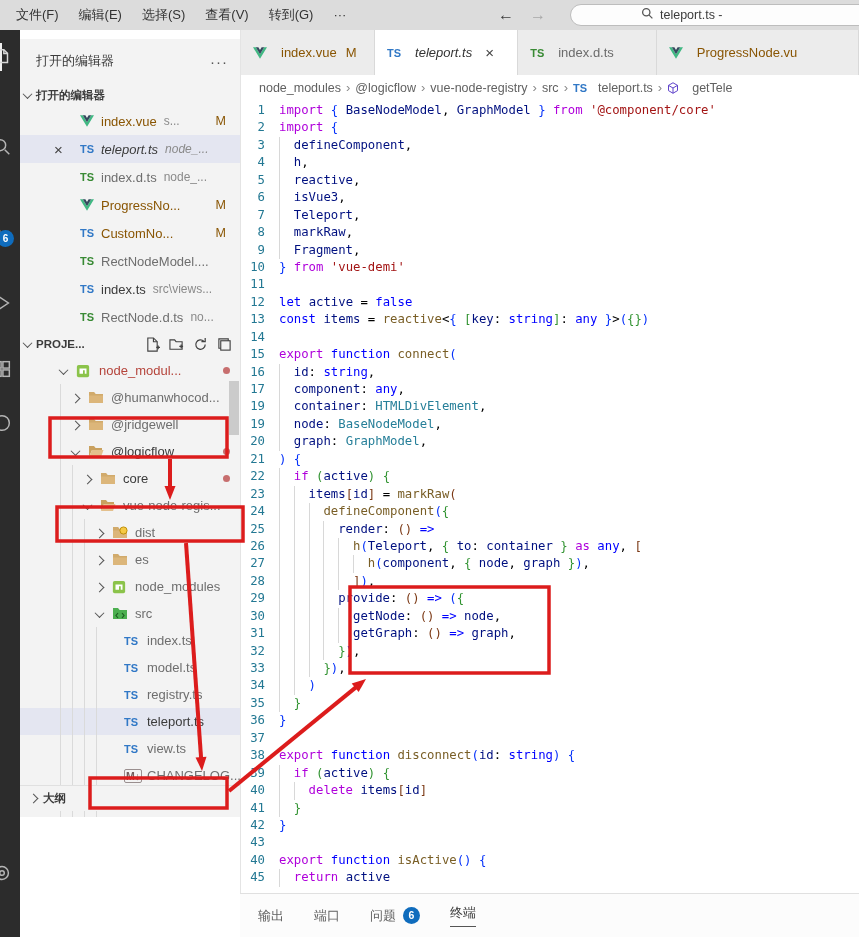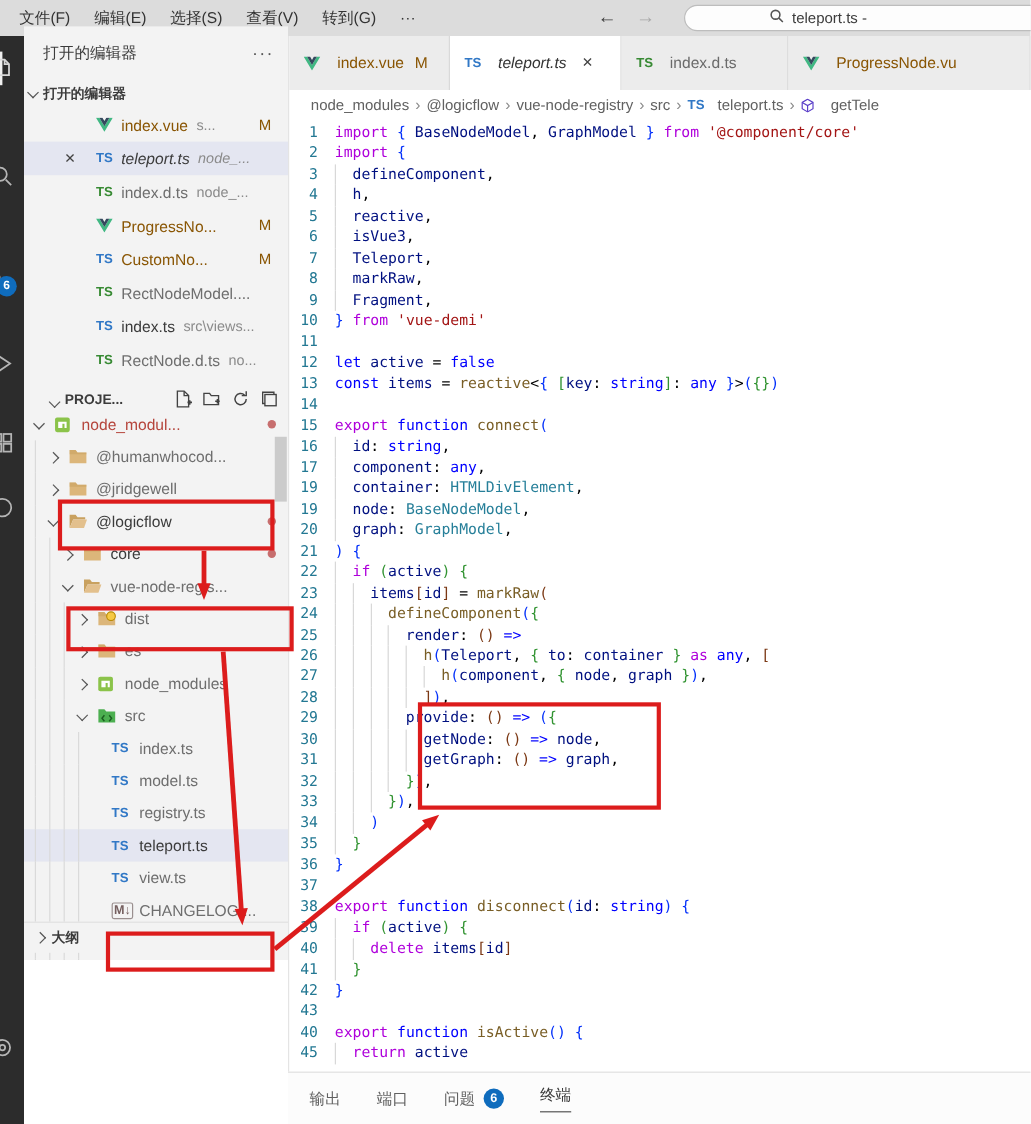--- a/index.html
+++ b/index.html
@@ -16,42 +16,42 @@
   .nav-fwd { color:#a8a8a8; }
   .searchbox { position:absolute; left:570px; top:4px; width:320px; height:22px; background:#fdfdfd; border:1px solid #bdbdbd; border-radius:11px; display:flex; align-items:center; padding-left:70px; color:#3c3c3c; font-size:12.5px; gap:6px; }
 
   
   .activitybar { position:absolute; left:0; top:30px; width:20px; height:907px; background:#2c2c2c; overflow:hidden; }
   .ab-ico { position:absolute; left:-9px; width:22px; height:22px; }
   .ab-active-line { position:absolute; left:0; top:13px; width:2px; height:28px; background:#f0f0f0; }
   .ab-badge { position:absolute; left:-3px; top:200px; width:17px; height:17px; border-radius:50%; background:#0f6cbd; color:#fff; font-size:10px; font-weight:bold; text-align:center; line-height:17px; }
 
   
-  .sidebar { position:absolute; left:20px; top:22px; width:220px; height:778px; background:#f3f3f3; overflow:hidden; }
+  .sidebar { position:absolute; left:20px; top:39px; width:220px; height:778px; background:#f3f3f3; overflow:hidden; }
   .sb-viewhead { height:44px; display:flex; align-items:center; padding:0 12px 0 16px; color:#3b3b3b; font-size:13px; }
   .sb-viewhead .spacer { flex:1; }
   .more-dots { color:#555; font-size:15px; letter-spacing:1px; }
   .sec-head { height:24px; display:flex; align-items:center; gap:5px; padding-left:4px; font-weight:bold; font-size:11.5px; color:#3b3b3b; }
   .chev { display:inline-block; width:7px; height:7px; border-right:1.4px solid #555; border-bottom:1.4px solid #555; flex:none; }
   .chev.down { transform:rotate(45deg) translate(-1px,-1px); }
   .chev.right { transform:rotate(-45deg); }
   .oe-row { height:28px; display:flex; align-items:center; padding-left:34px; cursor:pointer; }
   .oe-row.active { background:#e4e6f1; }
   .oe-close { width:26px; color:#424242; font-size:15px; flex:none; }
   .ico-slot { width:21px; flex:none; display:flex; align-items:flex-start; }
   .oe-label { white-space:nowrap; }
   .oe-desc { color:#8a8a8a; font-size:12px; margin-left:7px; white-space:nowrap; overflow:hidden; }
   .mod { color:#895503; }
   .dim { color:#6e6e6e; }
   .ital { font-style:italic; }
   .oe-badge { margin-left:auto; margin-right:14px; color:#895503; font-size:12.5px; }
-  .proj-head { height:26px; display:flex; align-items:flex-end; gap:5px; padding-left:4px; font-weight:bold; font-size:11.5px;margin-left:18px; }
+  .proj-head { height:26px; display:flex; align-items:center; gap:5px; padding-left:4px; font-weight:bold; font-size:11.5px; }
   .proj-actions { margin-left:auto; margin-right:8px; display:flex; gap:9px; align-items:center; }
   .proj-actions svg { display:block; }
-  .tree-row { height:27px; display:flex; align-items:center; padding-left:9px; cursor:pointer; position:relative; white-space:nowrap; }
+  .tree-row { height:27px; display:flex; align-items:center; padding-left:40px; cursor:pointer; position:relative; white-space:nowrap; }
   .tree-row.selected { background:#e4e6f1; }
   .tg { width:12px; height:100%; flex:none; border-left:1px solid #dadada; }
   .tree-chev { width:16px; flex:none; }
   .tree-label { margin-left:2px; }
   .lbl-red { color:#b5443b; }
   .lbl-dark { color:#3b3b3b; }
   .lbl-gray { color:#6e6e6e; }
   .dot { margin-left:auto; margin-right:10px; width:7px; height:7px; border-radius:50%; background:#c76e6e; flex:none; }
   .ts { font-weight:bold; font-size:11px; font-family:"Liberation Sans",sans-serif; }
   .ts.b { color:#3178c6; } .ts.g { color:#388a34; }

